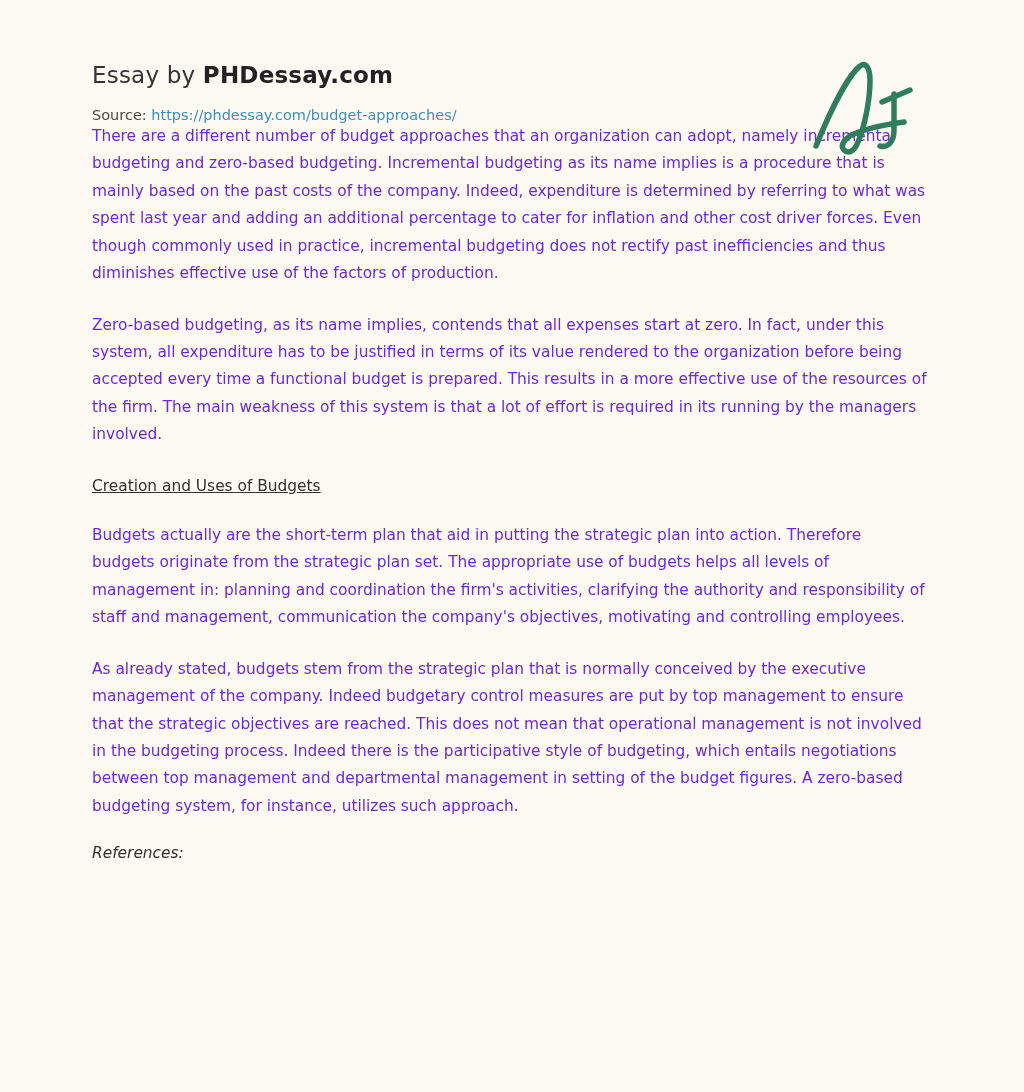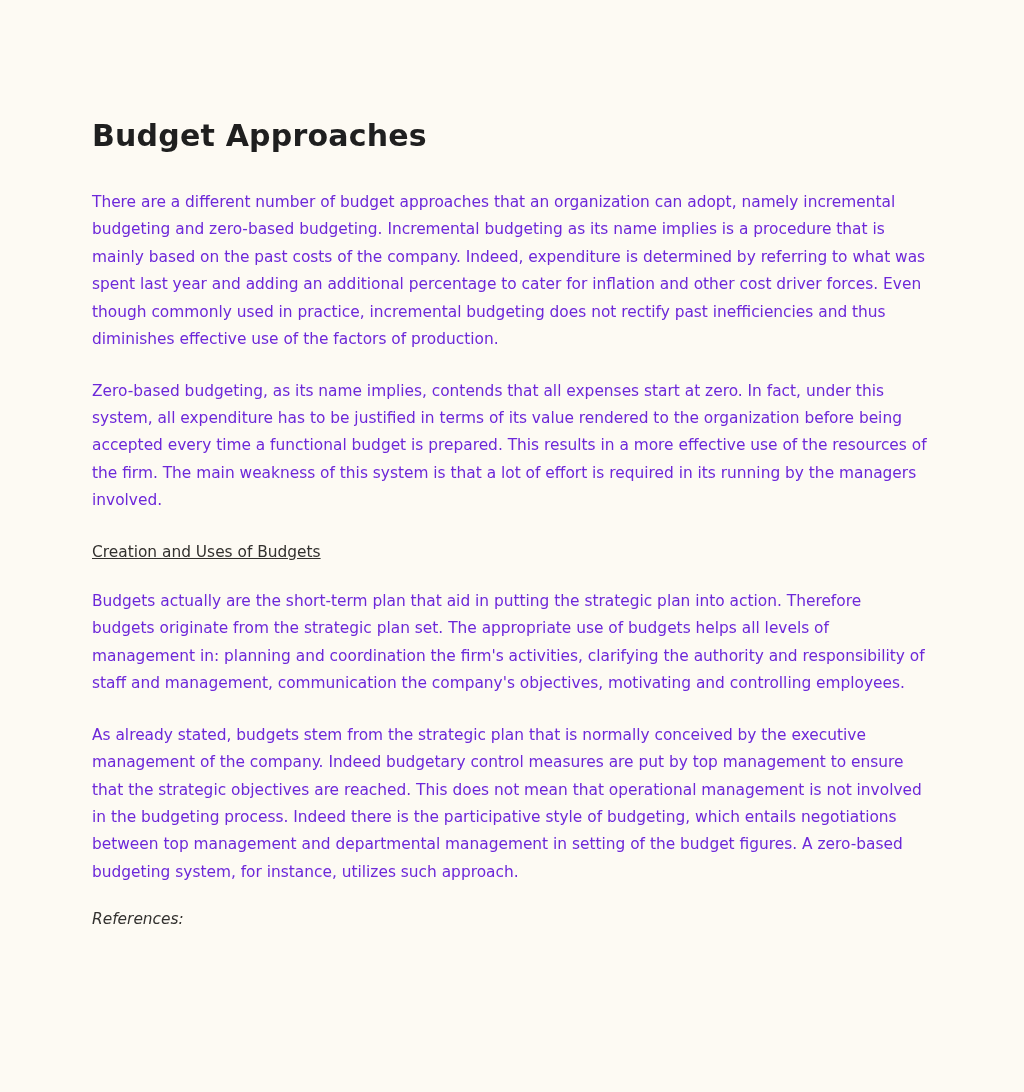--- a/index.html
+++ b/index.html
@@ -91,23 +91,38 @@
     font-style: italic;
     color: #33312f;
     margin: 0 0 24px 0;
   }
 </style>
 </head>
 <body>
 
 <div class="page">
 
+  <div class="header">
+    <div class="brand-line">
+      <span>Essay by </span><span class="brand-strong">PHDessay.com</span>
+    </div>
+    <div class="source-line">
+      <span class="source-label">Source: </span><a class="source-url" href="#">https://phdessay.com/budget-approaches/</a>
+    </div>
+
+    <div class="logo">
+      <svg width="120" height="100" viewBox="0 0 120 100" xmlns="http://www.w3.org/2000/svg">
+        <path d="M8 88 C 26 44, 42 16, 52 8 C 58 4, 62 10, 62 22 C 62 44, 56 70, 50 84 C 46 94, 40 96, 36 92 C 32 88, 36 80, 46 76 C 60 70, 80 66, 96 64" fill="none" stroke="#2f7d5c" stroke-width="5.5" stroke-linecap="round" stroke-linejoin="round"></path>
+        <path d="M86 36 L 86 72 C 86 84, 80 90, 72 88" fill="none" stroke="#2f7d5c" stroke-width="5.5" stroke-linecap="round"></path>
+        <path d="M74 44 L 102 32" fill="none" stroke="#2f7d5c" stroke-width="5.5" stroke-linecap="round"></path>
+      </svg>
+    </div>
+  </div>
 
   <div class="content">
-    <h1 class="title">Budget Approaches</h1>
 
     <p class="para">There are a different number of budget approaches that an organization can adopt, namely incremental budgeting and zero-based budgeting. Incremental budgeting as its name implies is a procedure that is mainly based on the past costs of the company.  Indeed, expenditure is determined by referring to what was spent last year and adding an additional percentage to cater for inflation and other cost driver forces.  Even though commonly used in practice, incremental budgeting does not rectify past inefficiencies and thus diminishes effective use of the factors of production.</p>
     <p class="para">Zero-based budgeting, as its name implies, contends that all expenses start at zero.  In fact, under this system, all expenditure has to be justified in terms of its value rendered to the organization before being accepted every time a functional budget is prepared.  This results in a more effective use of the resources of the firm.  The main weakness of this system is that a lot of effort is required in its running by the managers involved.</p>
 
     <div class="subhead-wrap">
       <span class="subhead">Creation and Uses of Budgets</span>
     </div>
     <p class="para">Budgets actually are the short-term plan that aid in putting the strategic plan into action.  Therefore budgets originate from the strategic plan set.  The appropriate use of budgets helps all levels of management in: planning and coordination the firm's activities, clarifying the authority and responsibility of staff and management, communication the company's objectives, motivating and controlling employees.</p>
 
     <p class="para">As already stated, budgets stem from the strategic plan that is normally conceived by the executive management of the company.  Indeed budgetary control measures are put by top management to ensure that the strategic objectives are reached.  This does not mean that operational management is not involved in the budgeting process.  Indeed there is the participative style of budgeting, which entails negotiations between top management and departmental management in setting of the budget figures.  A zero-based budgeting system, for instance, utilizes such approach.</p>

